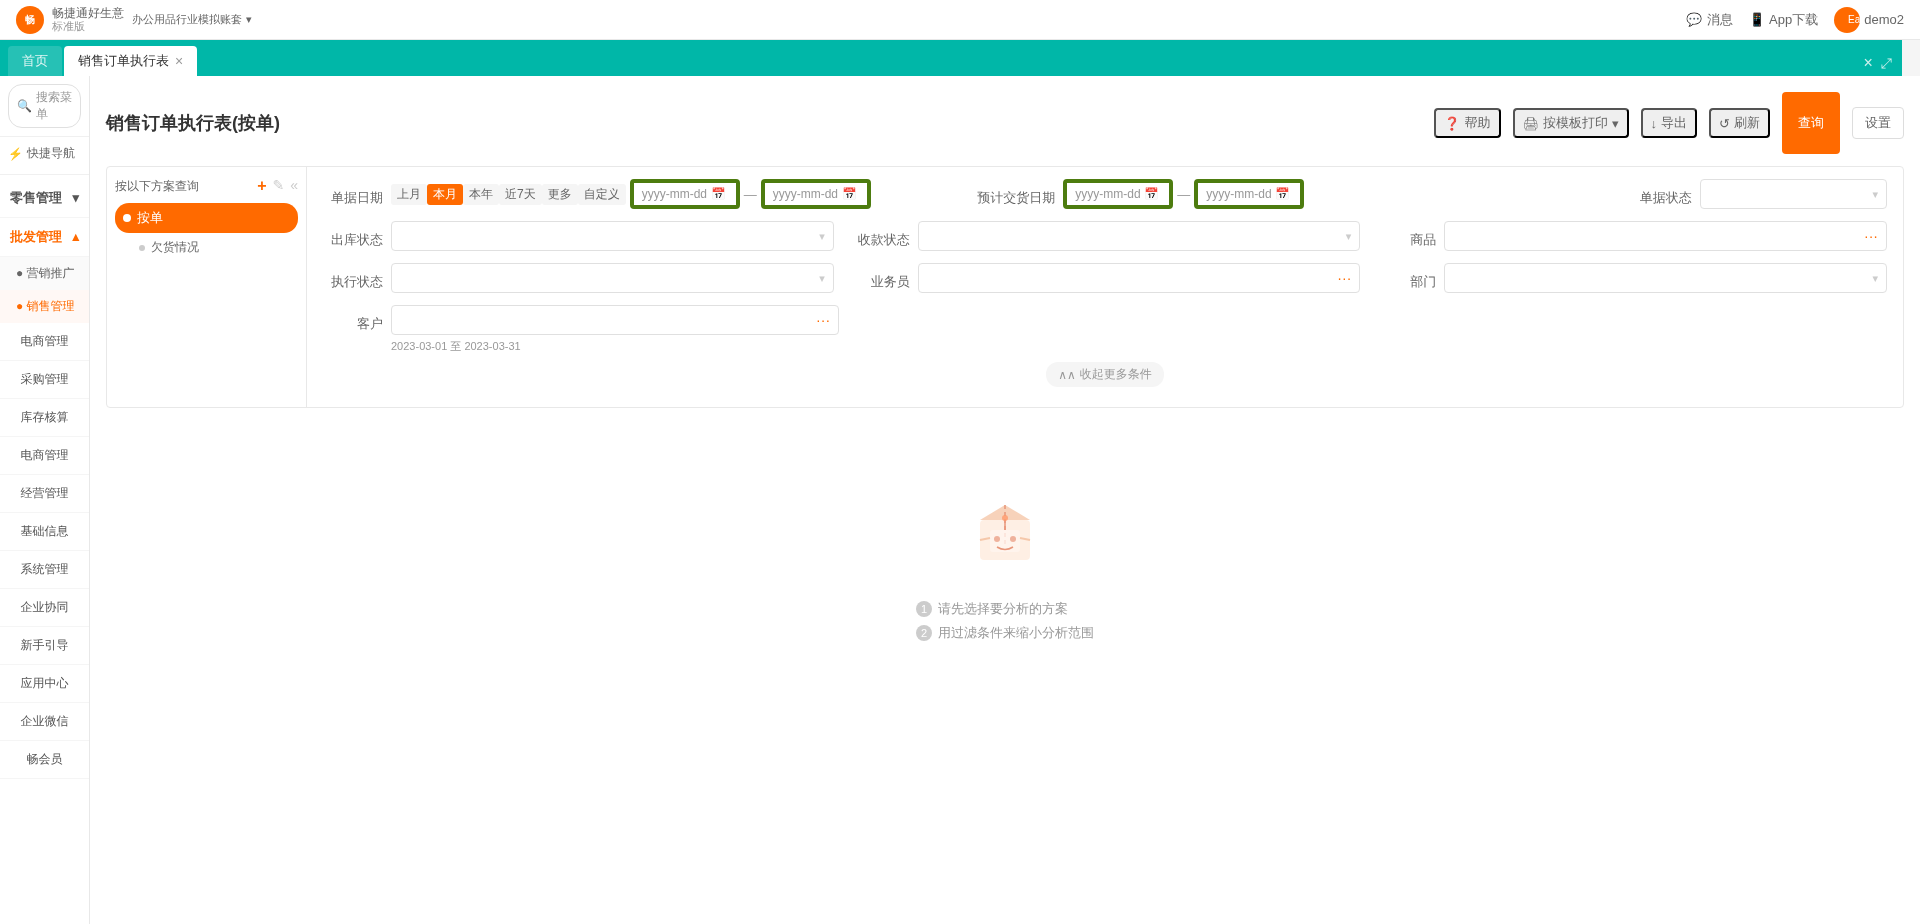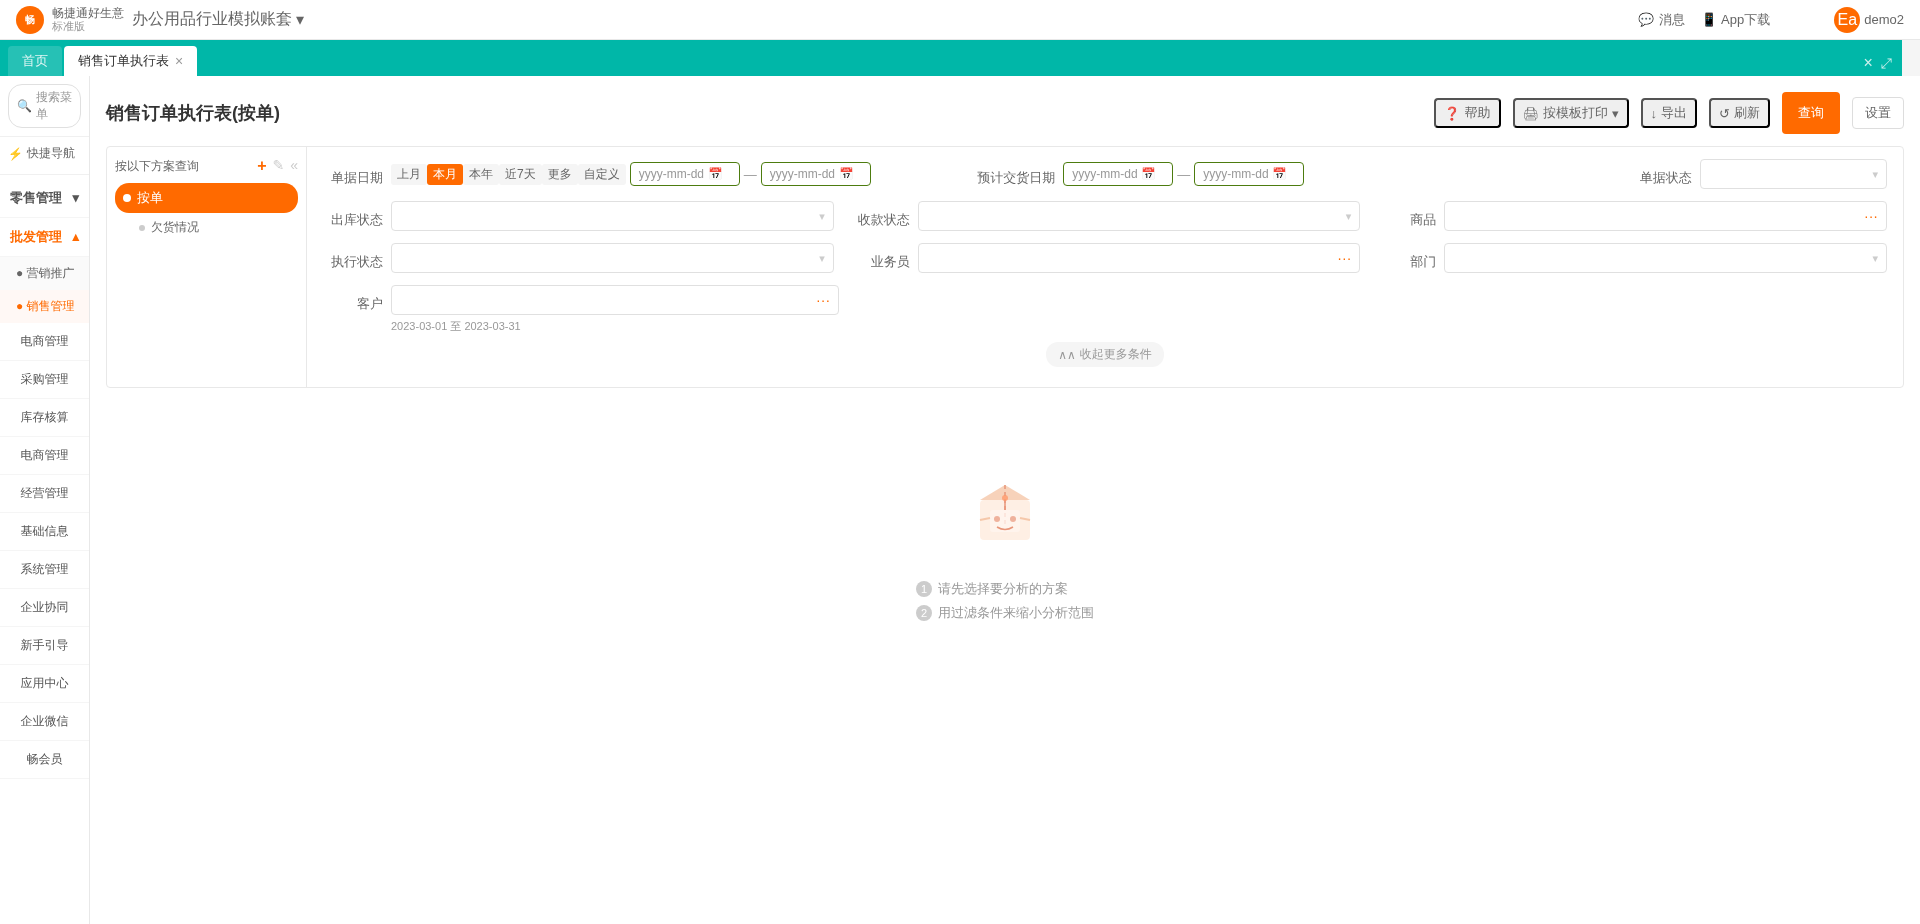--- a/index.html
+++ b/index.html
@@ -13,24 +13,24 @@
       align-items: center;
       justify-content: space-between;
       padding: 0 16px;
       border-bottom: 1px solid #e8e8e8;
       position: fixed; top: 0; left: 0; right: 0; z-index: 100;
     }
     .top-header-left { display: flex; align-items: center; gap: 8px; }
     .logo-icon { width: 28px; height: 28px; background: #ff6a00; border-radius: 50%; display: flex; align-items: center; justify-content: center; color: #fff; font-size: 11px; font-weight: bold; }
     .logo-text { font-size: 12px; color: #666; line-height: 1.2; }
     .logo-text .sub { font-size: 11px; color: #999; }
-    .breadcrumb-area { display: flex; align-items: center; gap: 4px; font-size: 16px; color: #666; }
+    .breadcrumb-area { display: flex; align-items: center; gap: 4px; font-size: 11px; color: #666; }
     .header-right { display: flex; align-items: center; gap: 16px; font-size: 13px; color: #666; }
     .header-right-item { display: flex; align-items: center; gap: 4px; cursor: pointer; }
-    .avatar { width: 26px; height: 26px; border-radius: 50%; background: #ff6a00; display: flex; align-items: center; justify-content: center; color: #fff; font-size: 16px; overflow: hidden; margin-left: 48px; }
+    .avatar { width: 26px; height: 26px; border-radius: 50%; background: #ff6a00; display: flex; align-items: center; justify-content: flex-end; color: #fff; font-size: 10px; overflow: hidden; }
 
     
     .nav-tabs {
       height: 36px;
       background: #00b7a8;
       display: flex;
       align-items: flex-end;
       padding: 0 0 0 8px;
       position: fixed; top: 40px; left: 0; right: 18px; z-index: 99;
       gap: 2px;
@@ -155,21 +155,21 @@
       color: #666;
       cursor: pointer;
       padding: 4px 8px;
       border-radius: 4px;
     }
     .action-btn.primary {
       background: #ff6a00;
       color: #fff;
       border: none;
       border-radius: 4px;
-      padding: 12px 16px;
+      padding: 22px 16px;
       cursor: pointer;
       font-size: 13px;
     }
     .action-btn.secondary {
       border: 1px solid #ddd;
       background: #fff;
       color: #666;
       border-radius: 4px;
       padding: 6px 12px;
       cursor: pointer;
@@ -277,21 +277,21 @@
     .date-shortcut {
       padding: 2px 6px;
       border-radius: 3px;
       font-size: 12px;
       cursor: pointer;
       color: #666;
       background: #f5f5f5;
     }
     .date-shortcut.active { background: #ff6a00; color: #fff; }
     .date-input {
-      border: 1px solid #4d7c0f;
+      border: 4px solid #4d7c0f;
       border-radius: 4px;
       padding: 4px 8px;
       font-size: 12px;
       color: #999;
       background: #fff;
       display: flex;
       align-items: center;
       gap: 4px;
       min-width: 110px;
       cursor: pointer;

